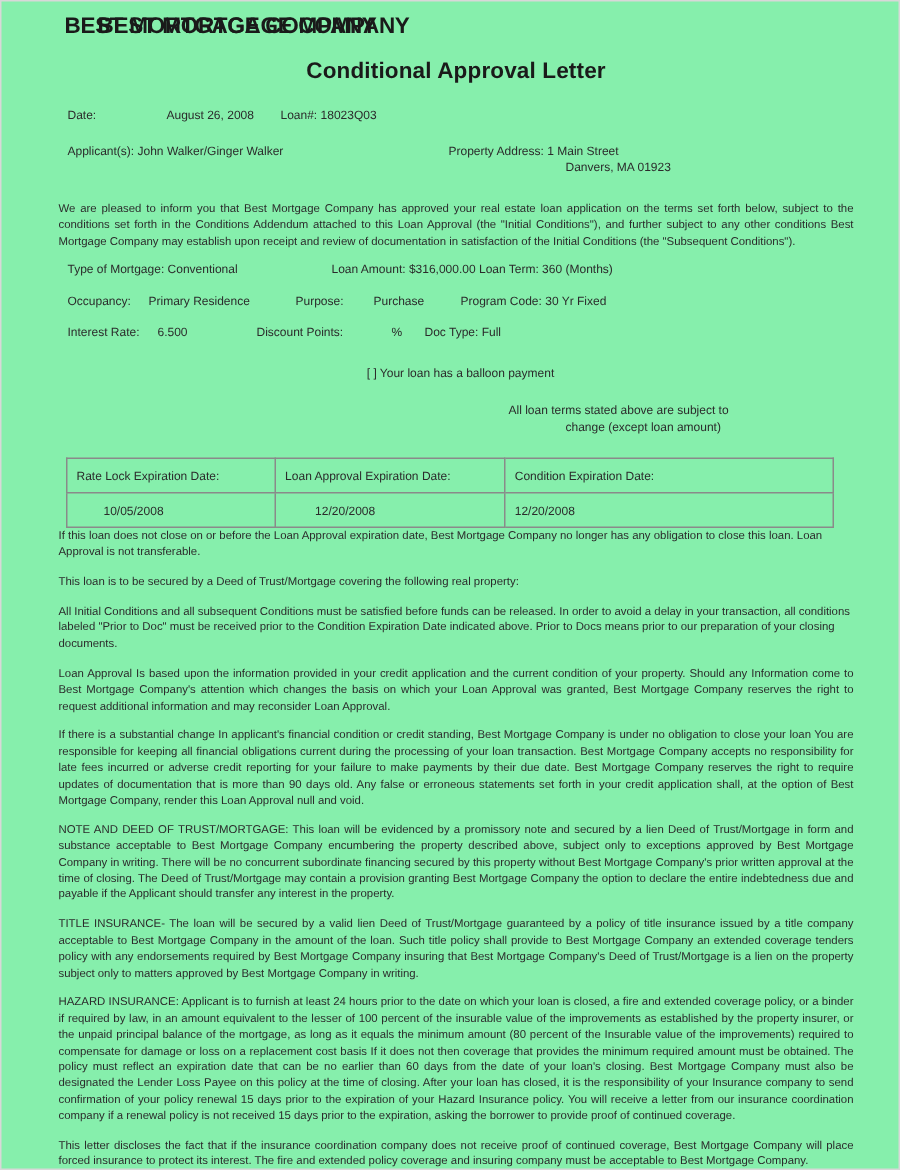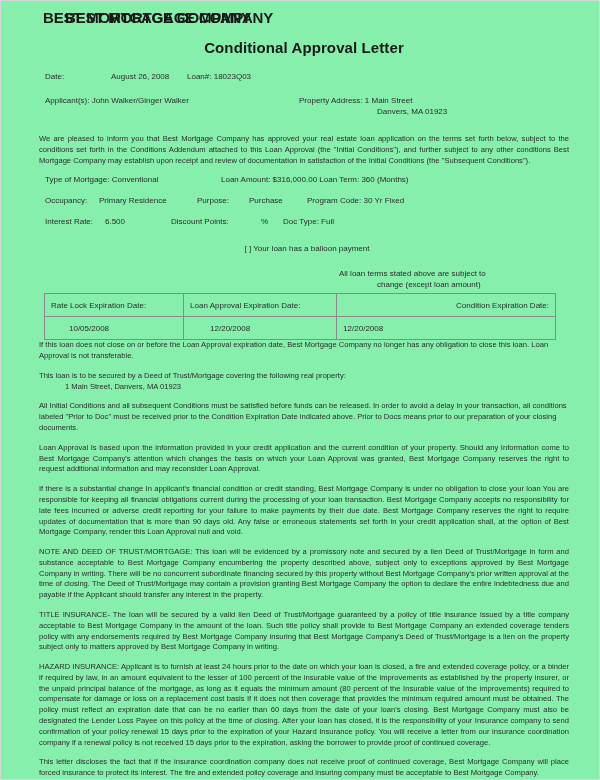--- a/index.html
+++ b/index.html
@@ -127,35 +127,35 @@
     margin-top: 16px;
     height: 24px;
   }
   .lockrow .c { position: absolute; white-space: nowrap; }
   .l-terms { left: 10px; top: 0; }
   .l-subj  { left: 300px; top: 0; }
   .l-chg   { left: 338px; top: 11px; }
 
   
   table.dates {
-    margin-top: 0;
+    margin-top: 12px;
     margin-left: 5px;
     border-collapse: collapse;
     width: 512px;
     font-size: 8px;
   }
   table.dates td {
     border: 1px solid #8a8a8a;
     height: 18px;
     padding: 2px 6px;
     vertical-align: middle;
   }
   table.dates td.col1 { width: 125px; }
   table.dates td.col2 { width: 140px; }
-  table.dates td.col3 { width: 247px; text-align: right; }
+  table.dates td.col3 { width: 247px; }
   table.dates tr.values td { text-align: left; padding-left: 24px; }
   table.dates tr.values td.col2 { padding-left: 26px; }
   table.dates tr.values td.col3 { padding-left: 6px; }
 
   .afterTable { margin-top: 14px; }
   .indent-addr { margin-left: 26px; display: block; }
 </style>
 </head>
 <body>
 
@@ -223,21 +223,20 @@
         <td class="col2">12/20/2008</td>
         <td class="col3">12/20/2008</td>
       </tr>
     </tbody>
       </table>
 
     <p class="body afterTable">If this loan does not close on or before the Loan Approval expiration date, Best Mortgage Company no longer has any obligation to close this loan. Loan Approval is not transferable.</p>
 
     <p class="body">
       <span>This loan is to be secured by a Deed of Trust/Mortgage covering the following real property:</span>
-      <span class="indent-addr">1 Main Street, Danvers, MA 01923</span>
     </p>
 
     <p class="body">All Initial Conditions and all subsequent Conditions must be satisfied before funds can be released. In order to avoid a delay in your transaction, all conditions labeled "Prior to Doc" must be received prior to the Condition Expiration Date indicated above. Prior to Docs means prior to our preparation of your closing documents.</p>
 
     <p class="body just">Loan Approval Is based upon the information provided in your credit application and the current condition of your property. Should any Information come to Best Mortgage Company's attention which changes the basis on which your Loan Approval was granted, Best Mortgage Company reserves the right to request additional information and may reconsider Loan Approval.</p>
 
     <p class="body just">If there is a substantial change In applicant's financial condition or credit standing, Best Mortgage Company is under no obligation to close your loan You are responsible for keeping all financial obligations current during the processing of your loan transaction. Best Mortgage Company accepts no responsibility for late fees incurred or adverse credit reporting for your failure to make payments by their due date. Best Mortgage Company reserves the right to require updates of documentation that is more than 90 days old. Any false or erroneous statements set forth in your credit application shall, at the option of Best Mortgage Company, render this Loan Approval null and void.</p>
 
     <p class="body just">NOTE AND DEED OF TRUST/MORTGAGE: This loan will be evidenced by a promissory note and secured by a lien Deed of Trust/Mortgage in form and substance acceptable to Best Mortgage Company encumbering the property described above, subject only to exceptions approved by Best Mortgage Company in writing. There will be no concurrent subordinate financing secured by this property without Best Mortgage Company's prior written approval at the time of closing. The Deed of Trust/Mortgage may contain a provision granting Best Mortgage Company the option to declare the entire indebtedness due and payable if the Applicant should transfer any interest in the property.</p>
 

